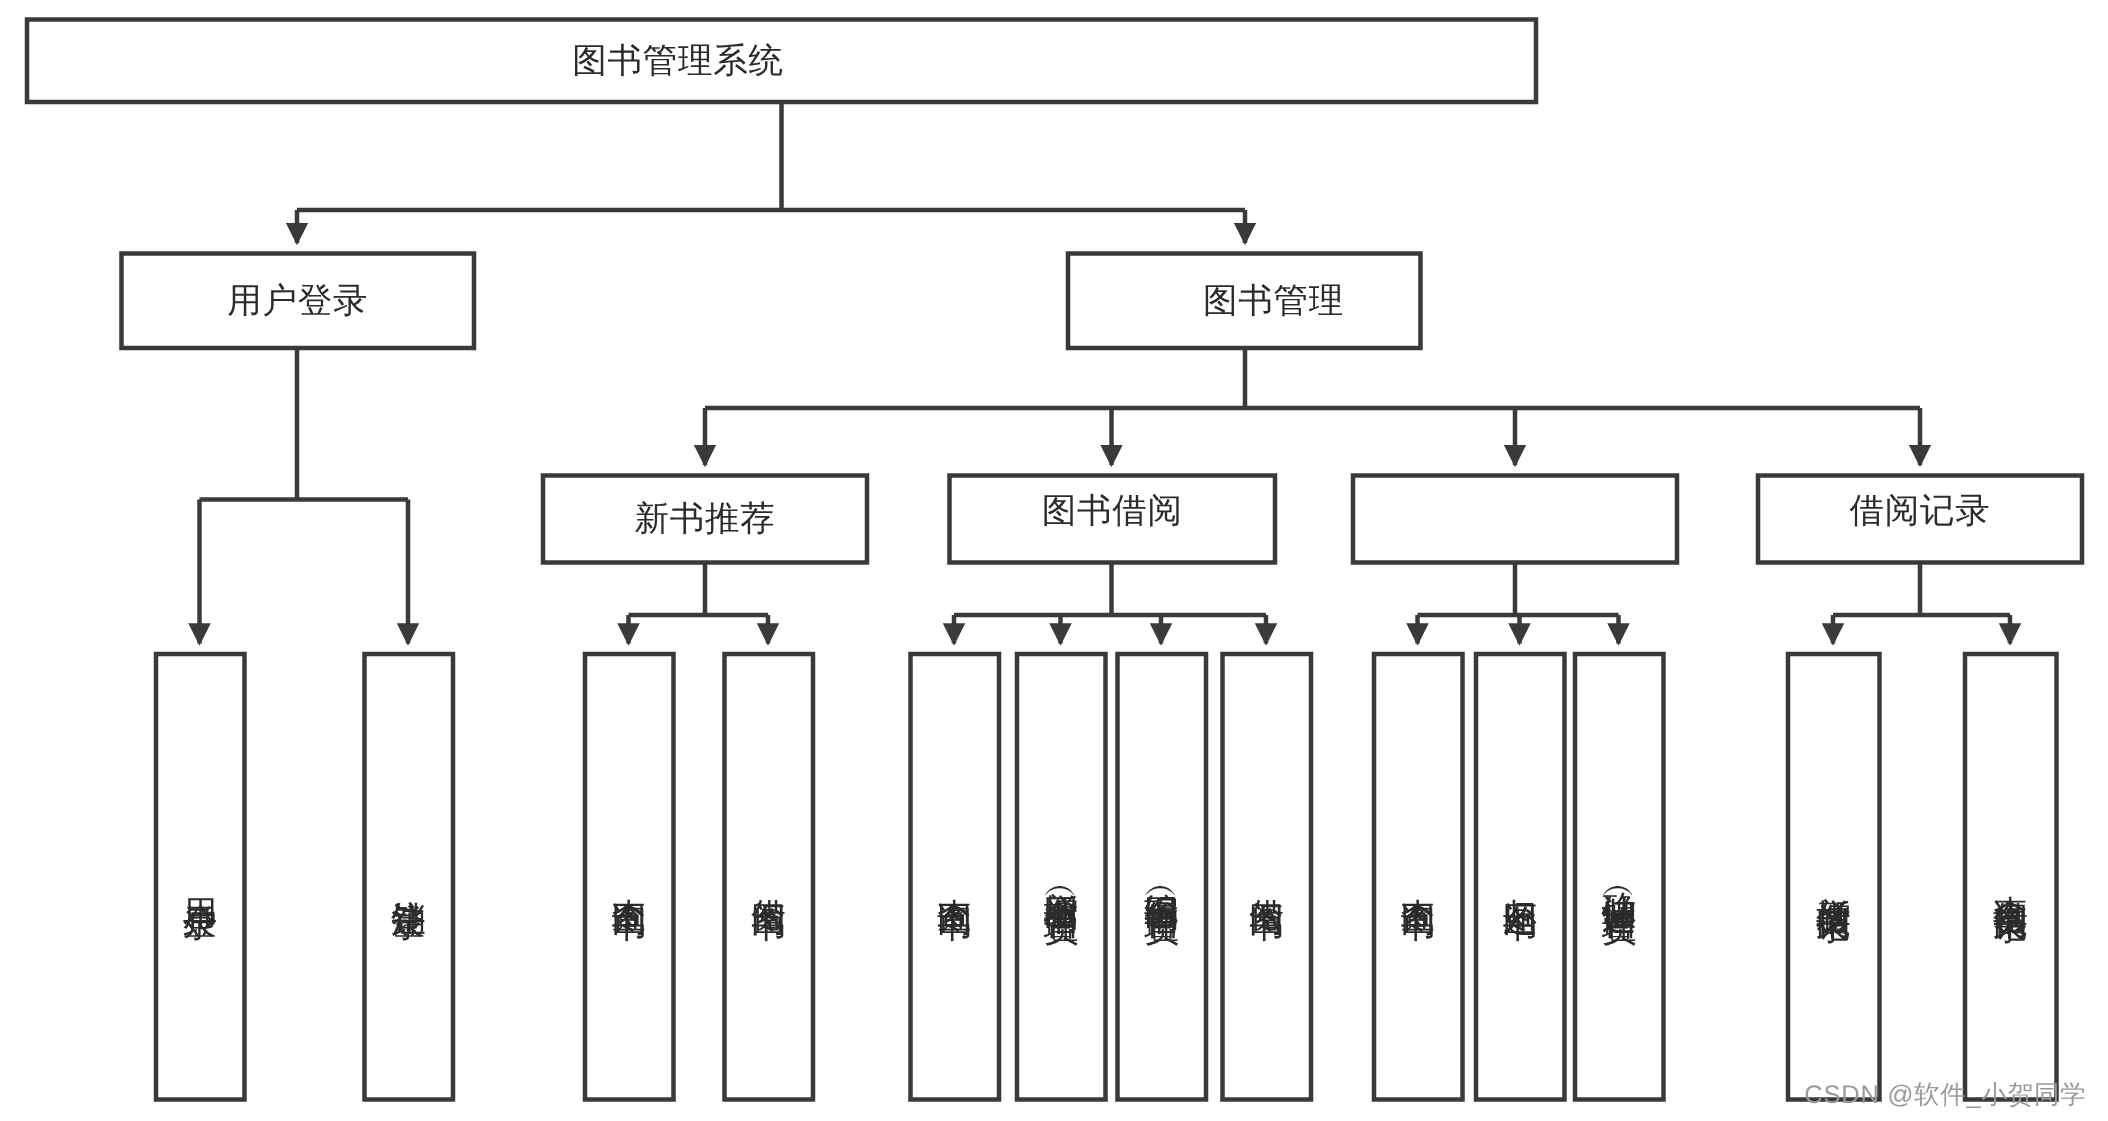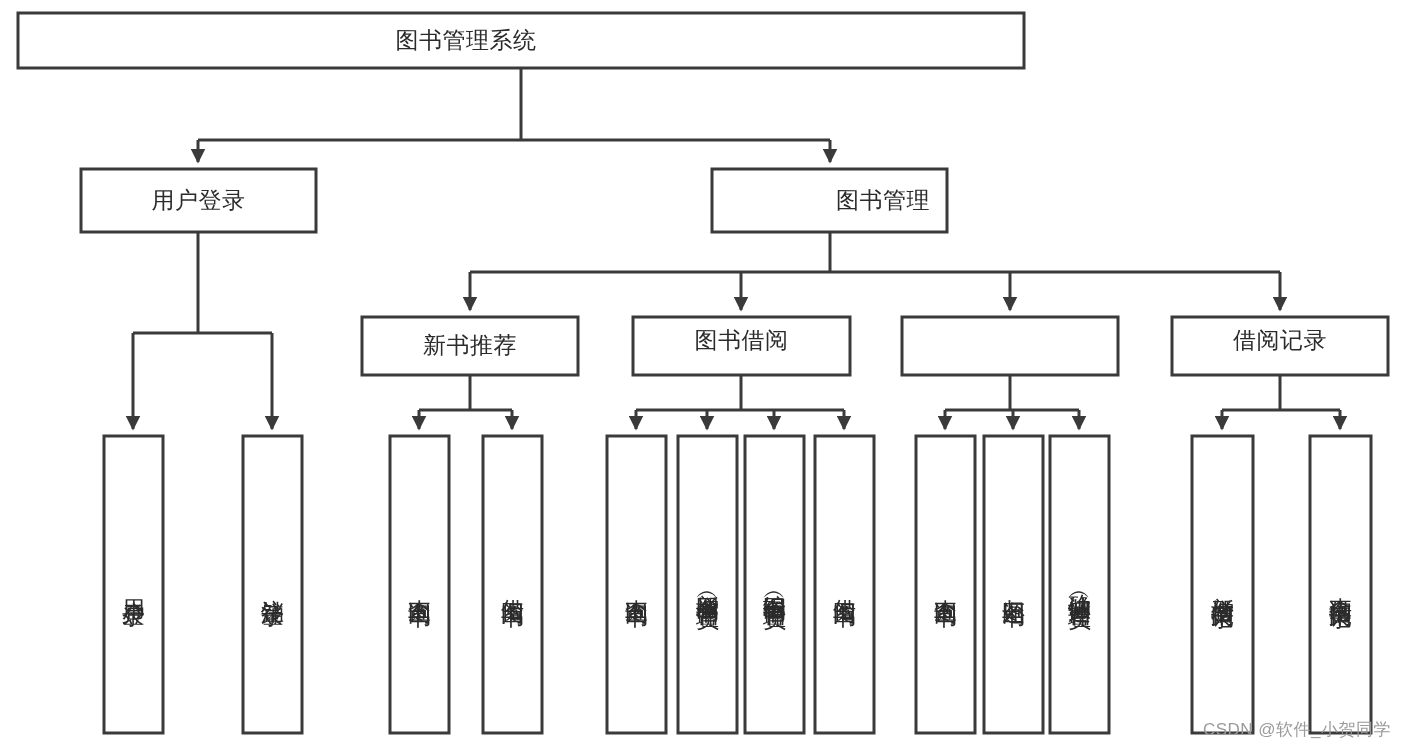--- a/index.html
+++ b/index.html
@@ -154,24 +154,24 @@
     <rect class="node-box" x="678" y="436" width="59" height="297"></rect>
     <rect class="node-box" x="745" y="436" width="59" height="297"></rect>
     <rect class="node-box" x="815" y="436" width="59" height="297"></rect>
     <rect class="node-box" x="916" y="436" width="59" height="297"></rect>
     <rect class="node-box" x="984" y="436" width="59" height="297"></rect>
     <rect class="node-box" x="1050" y="436" width="59" height="297"></rect>
     <rect class="node-box" x="1192" y="436" width="61" height="297"></rect>
     <rect class="node-box" x="1310" y="436" width="61" height="297"></rect>
   </svg>
 
-  <div class="node-label label-h" style="left:32px; top:13px; width:868px; height:55px;">图书管理系统</div>
+  <div class="node-label label-h" style="left:18px; top:13px; width:868px; height:55px;">图书管理系统</div>
 
   <div class="node-label label-h" style="left:81px; top:169px; width:235px; height:63px;">用户登录</div>
-  <div class="node-label label-h" style="left:712px; top:169px; width:274px; height:63px;padding-left:34px;">图书管理</div>
+  <div class="node-label label-h" style="left:712px; top:169px; width:274px; height:63px;">图书管理</div>
 
   <div class="node-label label-h" style="left:362px; top:317px; width:216px; height:58px;">新书推荐</div>
   <div class="node-label label-h" style="left:633px; top:317px; width:217px; height:48px;">图书借阅</div>
   <div class="node-label label-h" style="left:1172px; top:317px; width:216px; height:48px;border-radius:19px;">借阅记录</div>
 
   <div class="node-label label-v" style="left:104px; top:436px; width:59px; height:297px;">用户登录</div>
   <div class="node-label label-v" style="left:243px; top:436px; width:59px; height:297px;">注销登录</div>
   <div class="node-label label-v" style="left:390px; top:436px; width:59px; height:297px;">查询图书</div>
   <div class="node-label label-v" style="left:483px; top:436px; width:59px; height:297px;">借阅图书</div>
   <div class="node-label label-v" style="left:607px; top:436px; width:59px; height:297px;">查询图书</div>

